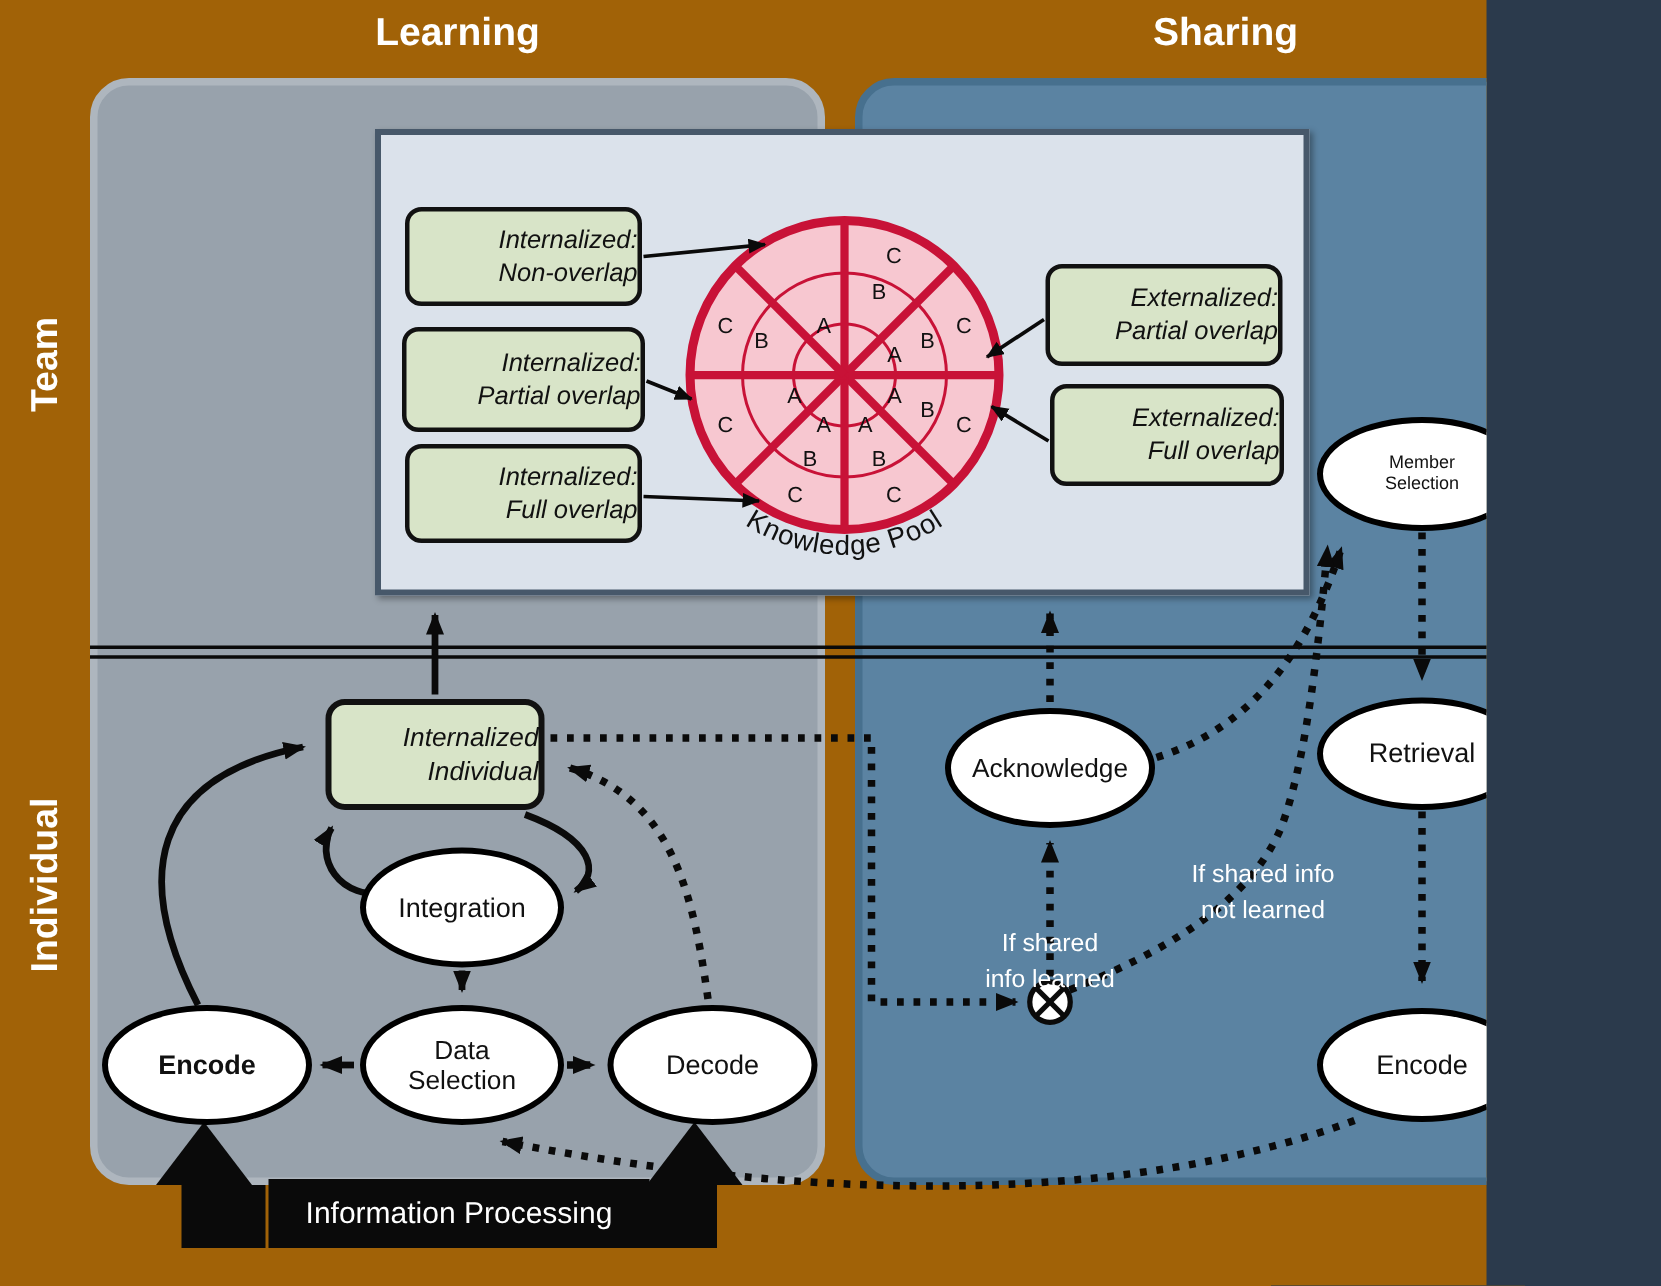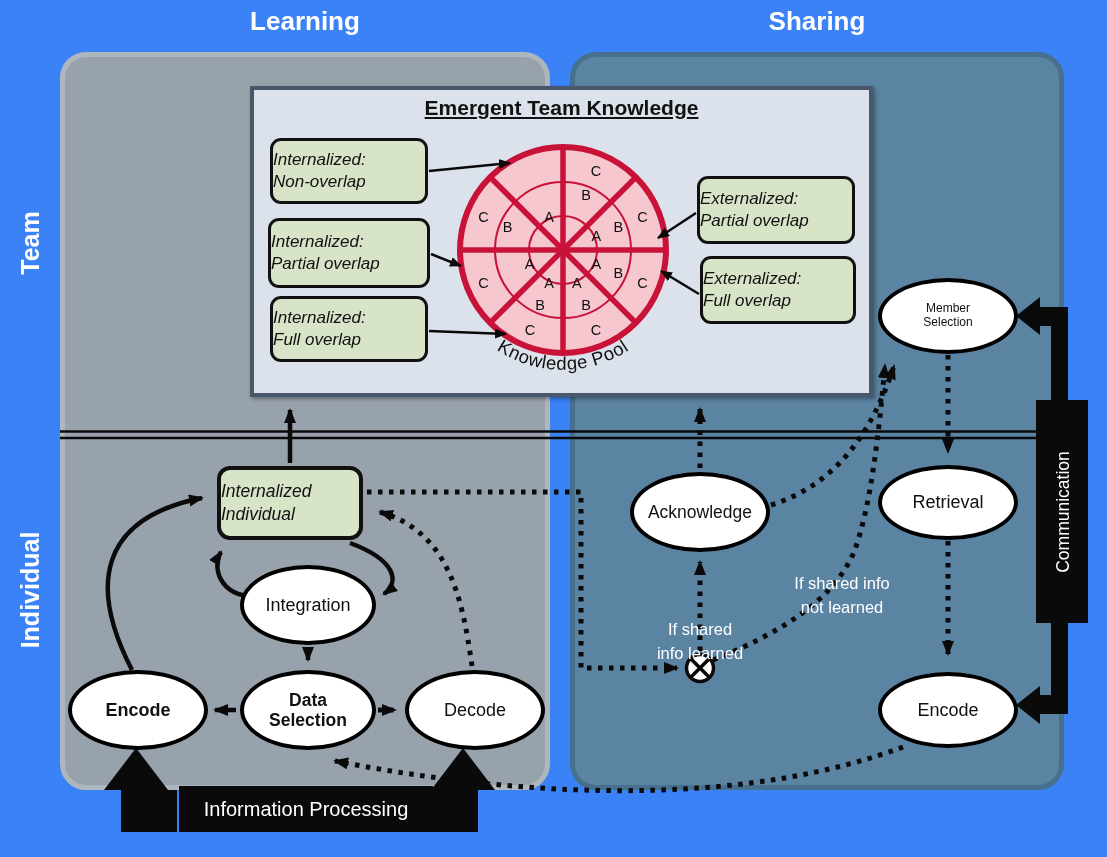--- a/index.html
+++ b/index.html
@@ -1,35 +1,35 @@
 <!DOCTYPE html>
 <html><head>
 <meta charset="utf-8">
 <style>
   html,body{margin:0;padding:0;background:#2b3a4c;}
-  #stage{position:relative;width:1107px;height:857px;background:#3b82f6;
+  #stage{position:relative;width:991px;height:857px;background:#a16207;
          font-family:"Liberation Sans",sans-serif;overflow:hidden;}
   .abs{position:absolute;box-sizing:border-box;}
   
   .panel-gray{left:60px;top:52px;width:490px;height:738px;background:#98a2ac;
               border:5px solid #aeb6be;border-radius:26px;z-index:1;}
   .panel-blue{left:570px;top:52px;width:494px;height:738px;background:#5b83a2;
               border:5px solid #47708e;border-radius:26px;z-index:1;}
   
   .emergent{left:250px;top:86px;width:623px;height:311px;background:#dbe2eb;
             border:4px solid #47586a;z-index:2;box-shadow:2px 2px 4px rgba(0,0,0,.35);}
   .emergent-title{left:250px;top:96px;width:623px;text-align:center;z-index:4;
             font-size:21px;font-weight:bold;color:#111;text-decoration:underline;}
   
   .col-header{top:6px;color:#fff;font-size:26px;font-weight:bold;text-align:center;z-index:5;}
   .row-label{width:170px;height:40px;color:#fff;font-size:25px;font-weight:bold;
              text-align:center;transform:rotate(-90deg);z-index:5;line-height:40px;}
   
   .gbox{background:#d8e4c8;border:3.5px solid #111;border-radius:11px;z-index:4;
-        display:flex;flex-direction:column;justify-content:center;align-items:flex-start;
+        display:flex;flex-direction:column;justify-content:center;align-items:flex-end;
         font-style:italic;font-size:17px;color:#111;line-height:1.32;}
   
   .ell{background:#fff;border:4.5px solid #000;border-radius:50%;z-index:4;
        display:flex;flex-direction:column;justify-content:center;align-items:center;
        font-size:18px;color:#111;line-height:1.15;text-align:center;}
   
   .bar{background:#0a0a0a;color:#fff;z-index:4;display:flex;align-items:center;
        justify-content:center;}
   #info-bar{left:179px;top:786px;width:254px;height:46px;font-size:20px;}
   #comm-bar{left:1036px;top:400px;width:52px;height:223px;z-index:3;}
@@ -50,21 +50,20 @@
   <div class="abs panel-gray"></div>
   <div class="abs panel-blue"></div>
 
   <div class="abs col-header" style="left:60px;width:490px;">Learning</div>
   <div class="abs col-header" style="left:570px;width:494px;">Sharing</div>
 
   <div class="abs row-label" style="left:-55px;top:223px;">Team</div>
   <div class="abs row-label" style="left:-55px;top:570px;">Individual</div>
 
   <div class="abs emergent"></div>
-  <div class="abs emergent-title">Emergent Team Knowledge</div>
 
   <svg class="overlay" width="1107" height="857">
     <defs>
       <marker id="ah-d" markerUnits="userSpaceOnUse" markerWidth="16" markerHeight="13" refX="13" refY="6" orient="auto">
         <path d="M0,0 L15,6 L0,12 Z" fill="#0a0a0a"></path>
       </marker>
       <marker id="ah-s" markerUnits="userSpaceOnUse" markerWidth="16" markerHeight="13" refX="13" refY="6" orient="auto">
         <path d="M0,0 L15,6 L0,12 Z" fill="#0a0a0a"></path>
       </marker>
       <marker id="ah-t" markerUnits="userSpaceOnUse" markerWidth="13" markerHeight="11" refX="11" refY="5" orient="auto">
@@ -198,21 +197,21 @@
     <span>Internalized</span>
     <span>Individual</span>
   </div>
 
   <div class="abs ell" style="left:240px;top:565px;width:136px;height:80px;">
     <span>Integration</span>
   </div>
   <div class="abs ell" style="left:68px;top:670px;width:140px;height:80px;font-weight:bold;">
     <span>Encode</span>
   </div>
-  <div class="abs ell" style="left:240px;top:670px;width:136px;height:80px;font-size:17.5px;font-weight:bold;">
+  <div class="abs ell" style="left:240px;top:670px;width:136px;height:80px;font-size:17.5px;">
     <span>Data</span>
     <span>Selection</span>
   </div>
   <div class="abs ell" style="left:405px;top:670px;width:140px;height:80px;">
     <span>Decode</span>
   </div>
   <div class="abs ell" style="left:630px;top:472px;width:140px;height:80px;font-size:17.5px;">
     <span>Acknowledge</span>
   </div>
   <div class="abs ell" style="left:878px;top:278px;width:140px;height:76px;font-size:12px;">

